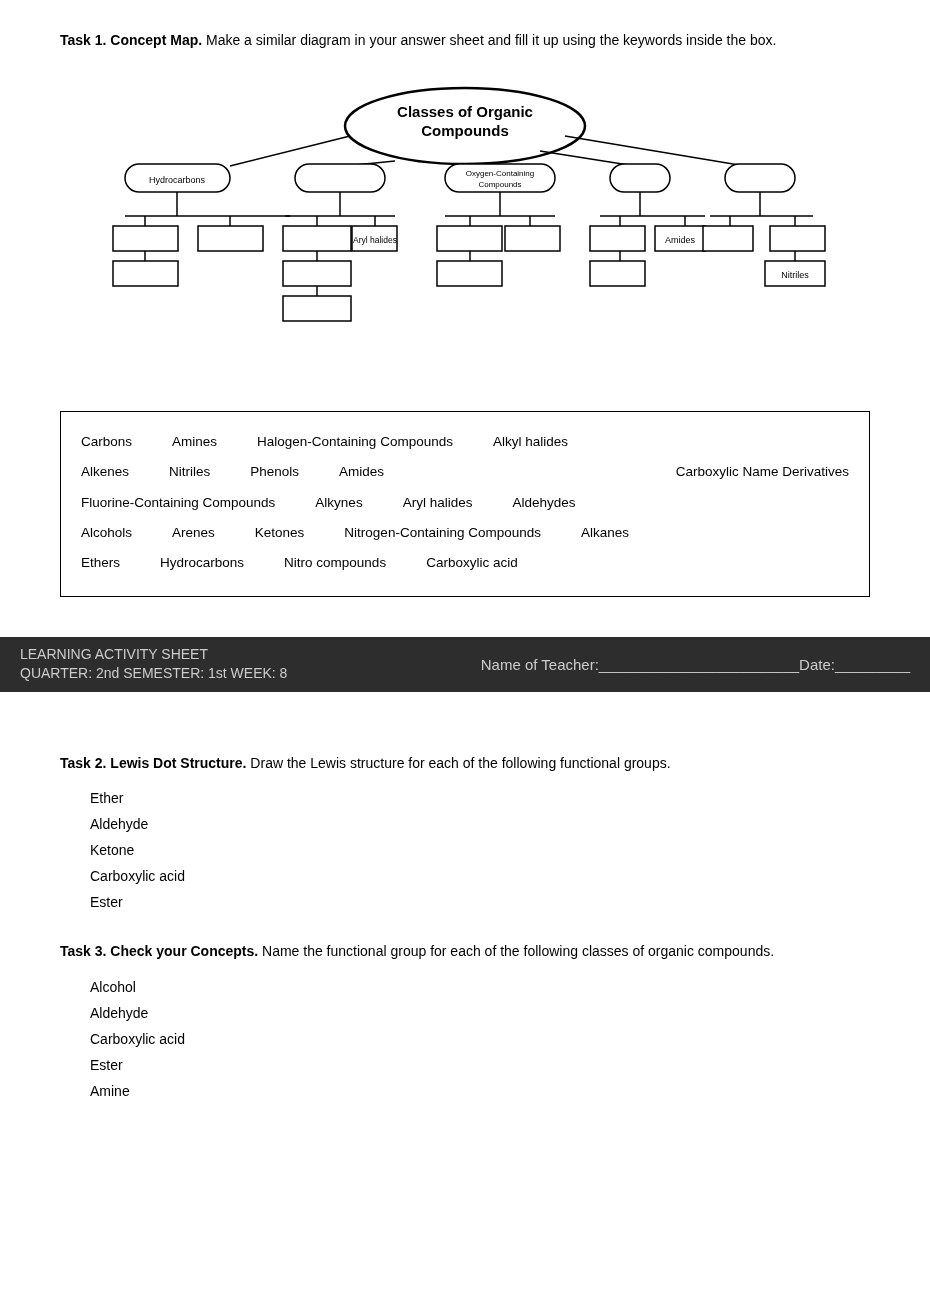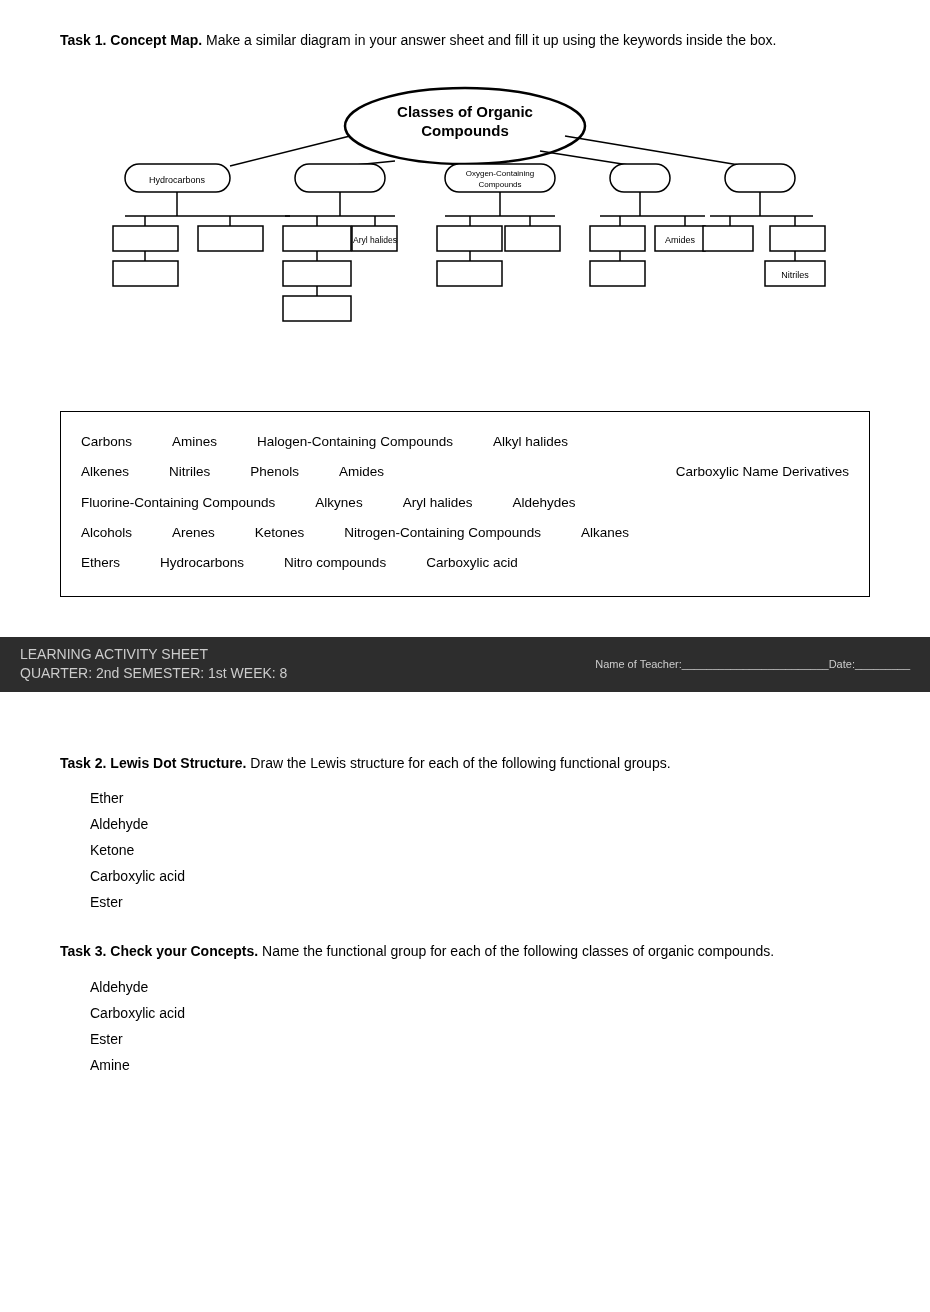--- a/index.html
+++ b/index.html
@@ -58,21 +58,21 @@
       color: #ccc;
       padding: 8px 20px;
       font-size: 9px;
       display: flex;
       justify-content: space-between;
       align-items: center;
       margin: 0 -60px;
       margin-top: 10px;
     }
     .footer-left { font-size: 14px; line-height: 1.4; }
-    .footer-right { font-size: 11px; }
+    .footer-right { font-size: 15px; }
 
     
     .task2-section {
       margin-top: 60px;
       margin-bottom: 30px;
     }
     .task-intro {
       line-height: 1.6;
       margin-bottom: 16px;
       margin-top: 20px;
@@ -254,20 +254,21 @@
       <li>Carboxylic acid</li>
       <li>Ester</li>
     </ol>
   </div>
 
   <div class="task3-section">
     <div class="task-intro">
       <strong>Task 3. Check your Concepts.</strong><span> Name the functional group for each of the following classes of organic compounds.</span>
     </div>
     <ol class="task-list">
+      <li>Alcohol</li>
       <li>Aldehyde</li>
       <li>Carboxylic acid</li>
       <li>Ester</li>
       <li>Amine</li>
     </ol>
   </div>
 
 </div>
 
 </body></html>

